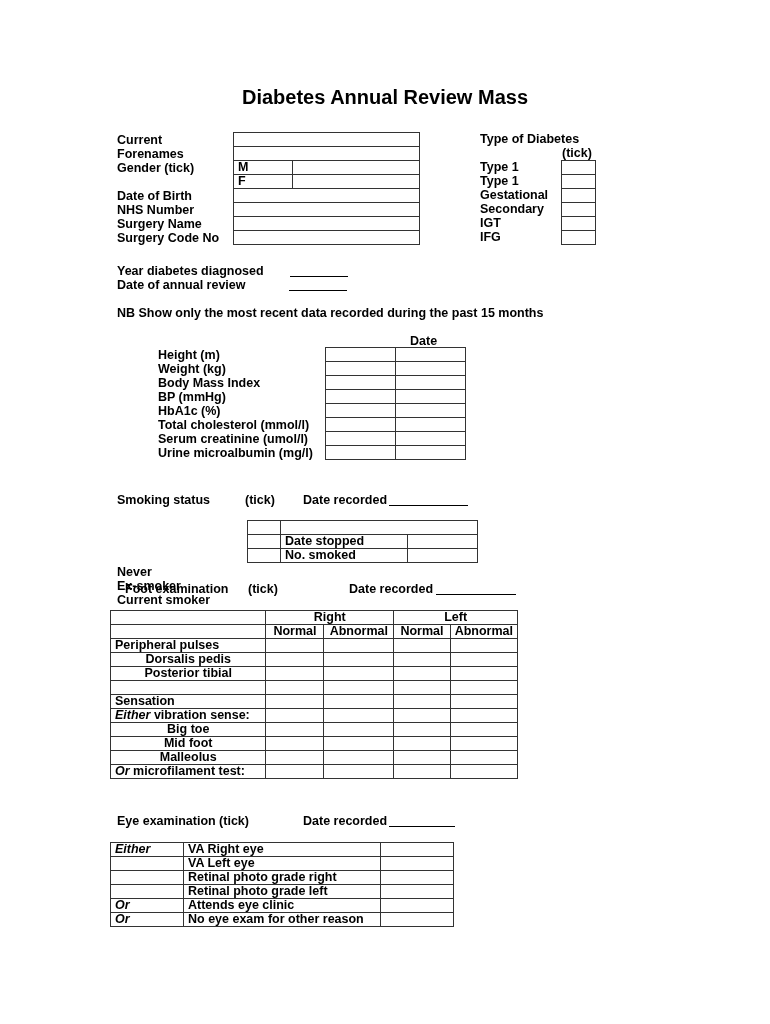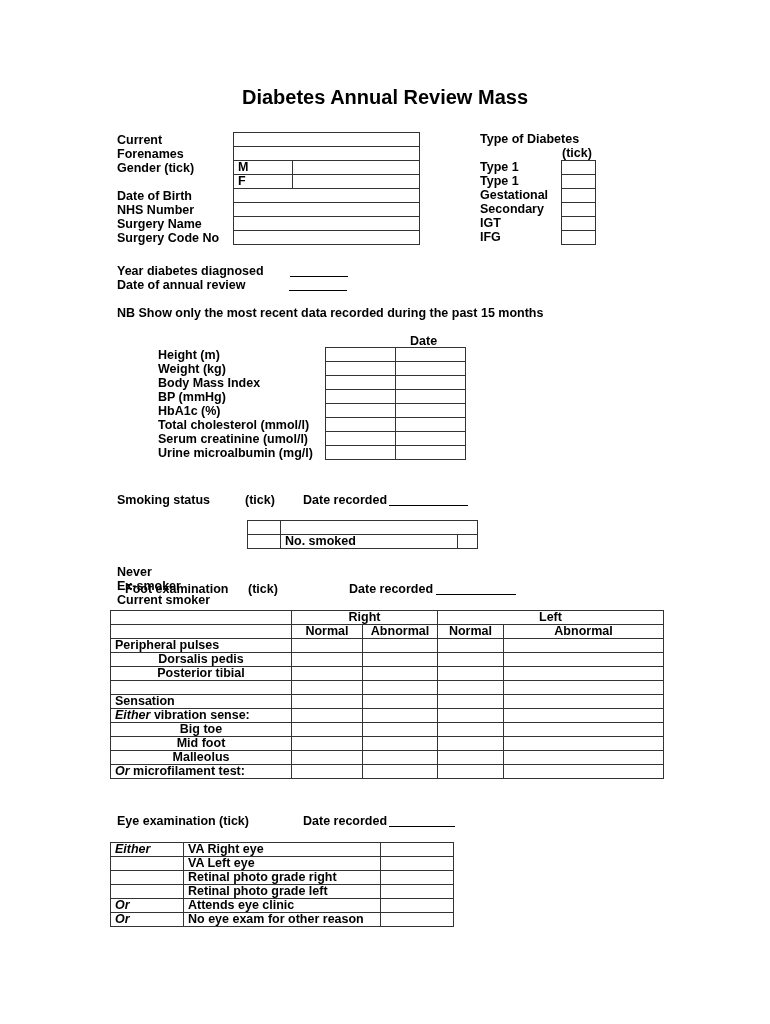--- a/index.html
+++ b/index.html
@@ -162,32 +162,37 @@
   <div class="lbl">Current smoker</div>
 </div>
 <table class="grid" style="left:247px; top:520px; width:231px;">
   <tbody>
       <tr>
         <td class="cell-input" style="width:24px;"></td>
         <td colspan="2"></td>
       </tr>
   <tr>
         <td class="cell-input"></td>
+        <td style="width:118px;">Date stopped</td>
+        <td class="cell-input"></td>
+      </tr>
+  <tr>
+        <td class="cell-input"></td>
         <td>No. smoked</td>
         <td class="cell-input"></td>
       </tr>
 </tbody>
   </table>
 
 <div class="abs lbl" style="left:117px; top:582px;margin-left:8px;">Foot examination</div>
 <div class="abs lbl" style="left:248px; top:582px;">(tick)</div>
 <div class="abs lbl" style="left:349px; top:582px;">Date recorded</div>
 <div class="abs uline" style="left:436px; top:582px; width:80px;"></div>
 
-<table class="grid" style="left:110px; top:610px; width:554px;">
+<table class="grid" style="left:110px; top:610px; width:408px;">
   <tbody>
       <tr>
     <td style="width:172px;"></td>
     <td colspan="2" class="center">Right</td>
     <td colspan="2" class="center">Left</td>
   </tr>
   <tr>
     <td></td>
     <td class="center" style="width:62px;">Normal</td>
     <td class="center" style="width:66px;">Abnormal</td>

